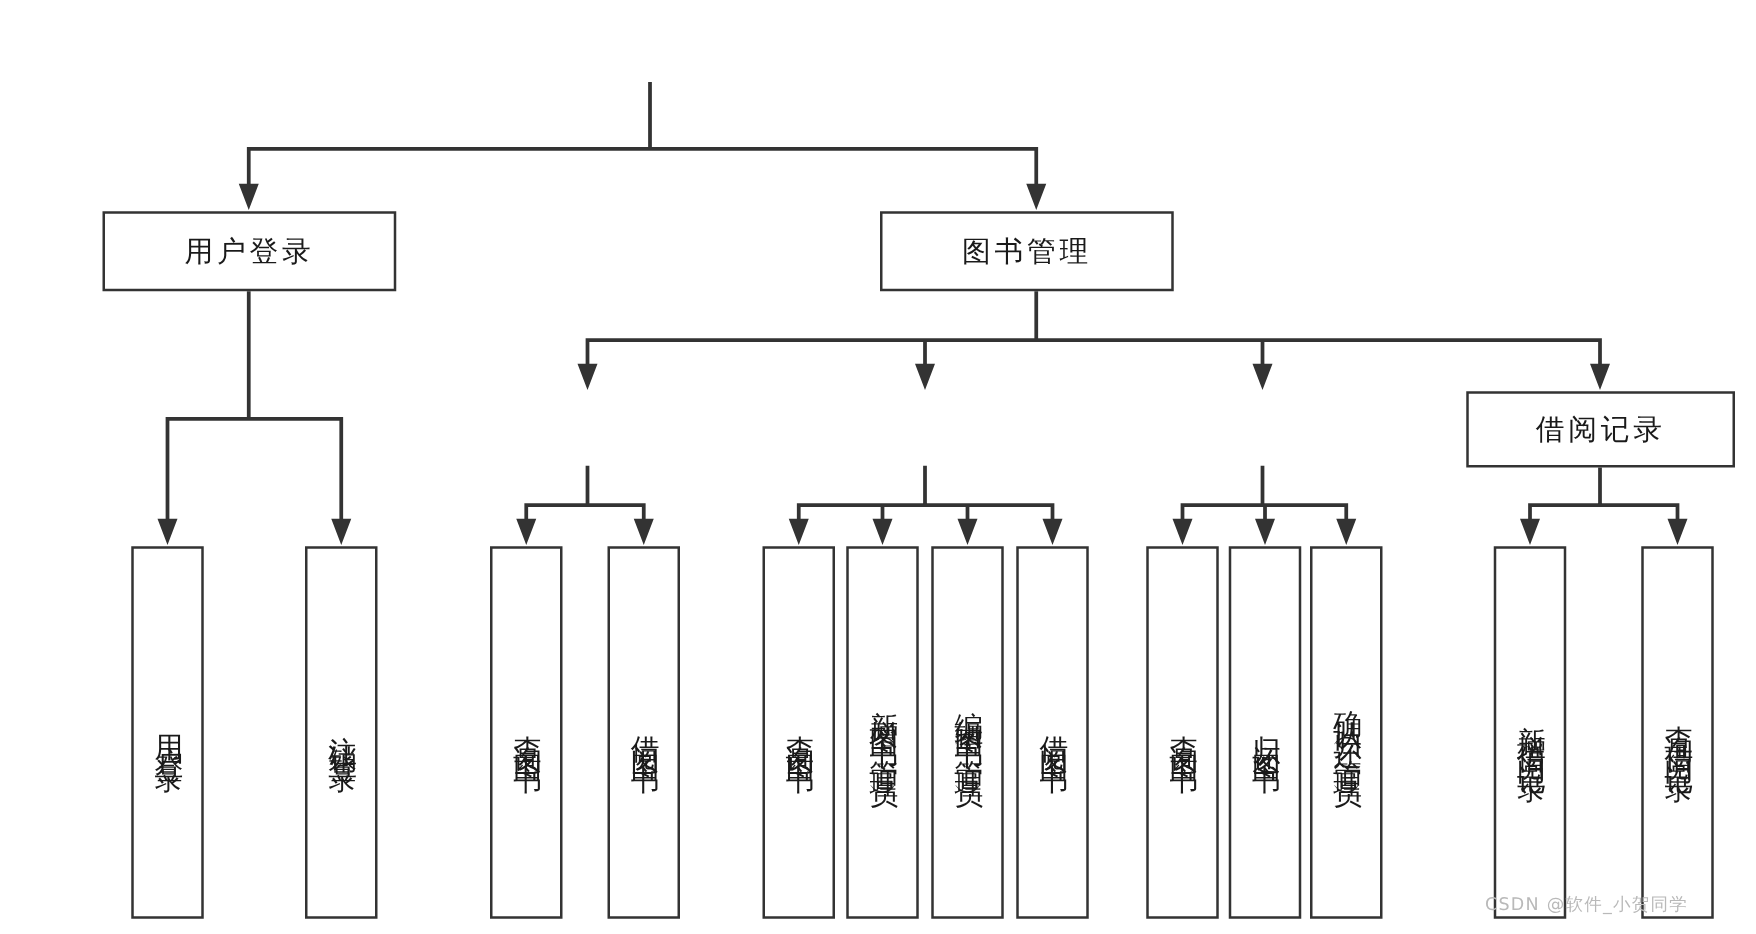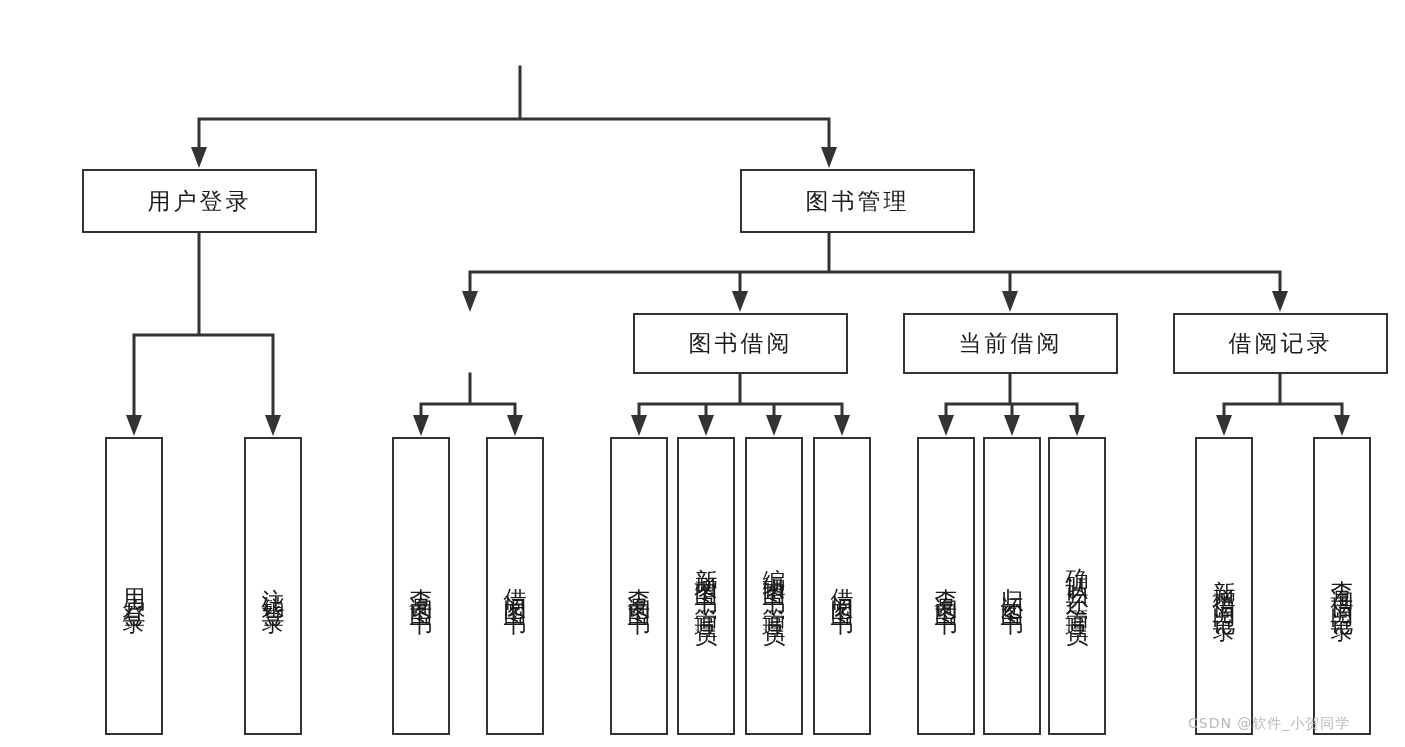--- a/index.html
+++ b/index.html
@@ -99,24 +99,22 @@
       M834 415 L850 415 L842 436 Z
       M938 415 L954 415 L946 436 Z
       M1004 415 L1020 415 L1012 436 Z
       M1069 415 L1085 415 L1077 436 Z
       M1216 415 L1232 415 L1224 436 Z
       M1334 415 L1350 415 L1342 436 Z"></path>
   </svg>
 
 
   <div class="box l2" style="left:82px">用户登录</div>
-  <div class="box l2" style="left:740px">图书管理</div>
+  <div class="box l2" style="left:704px">图书管理</div>
 
-  <div class="box l3" style="left:633px">图书借阅</div>
-  <div class="box l3" style="left:903px">当前借阅</div>
   <div class="box l3" style="left:1173px">借阅记录</div>
 
   <div class="box leaf" style="left:105px">
     <span class="vtext">用户登录</span>
   </div>
   <div class="box leaf" style="left:244px">
     <span class="vtext">注销登录</span>
   </div>
   <div class="box leaf" style="left:392px">
     <span class="vtext">查询图书</span>

